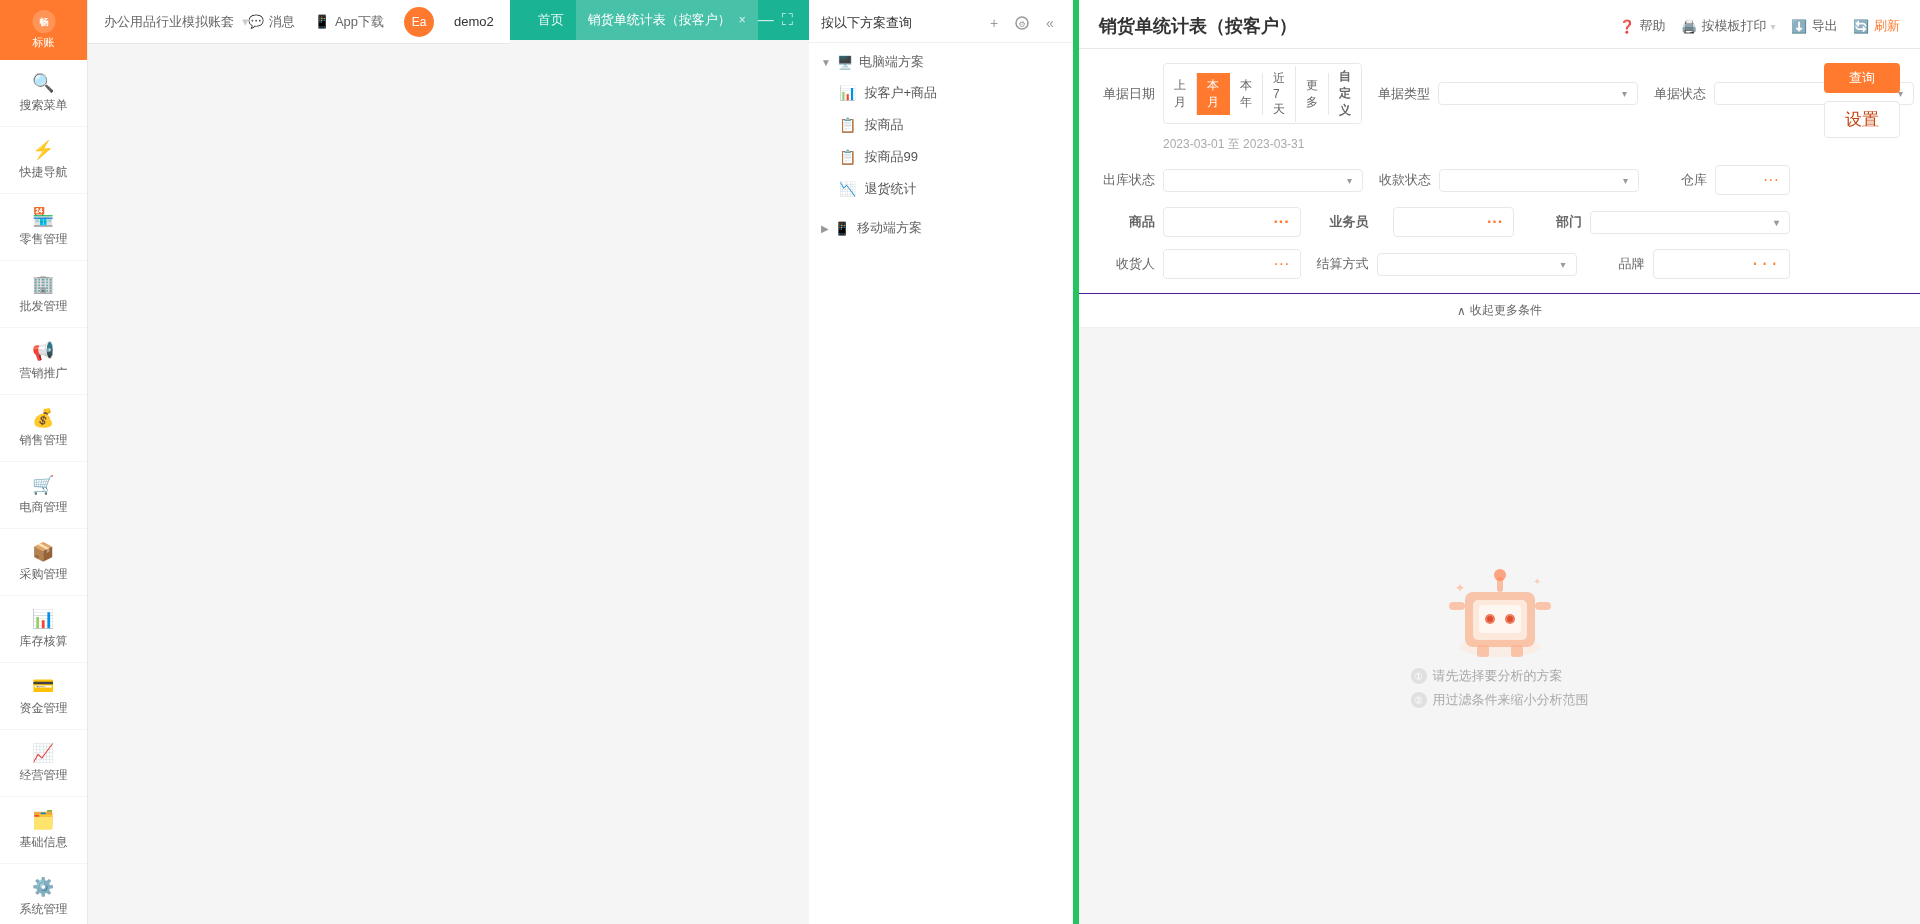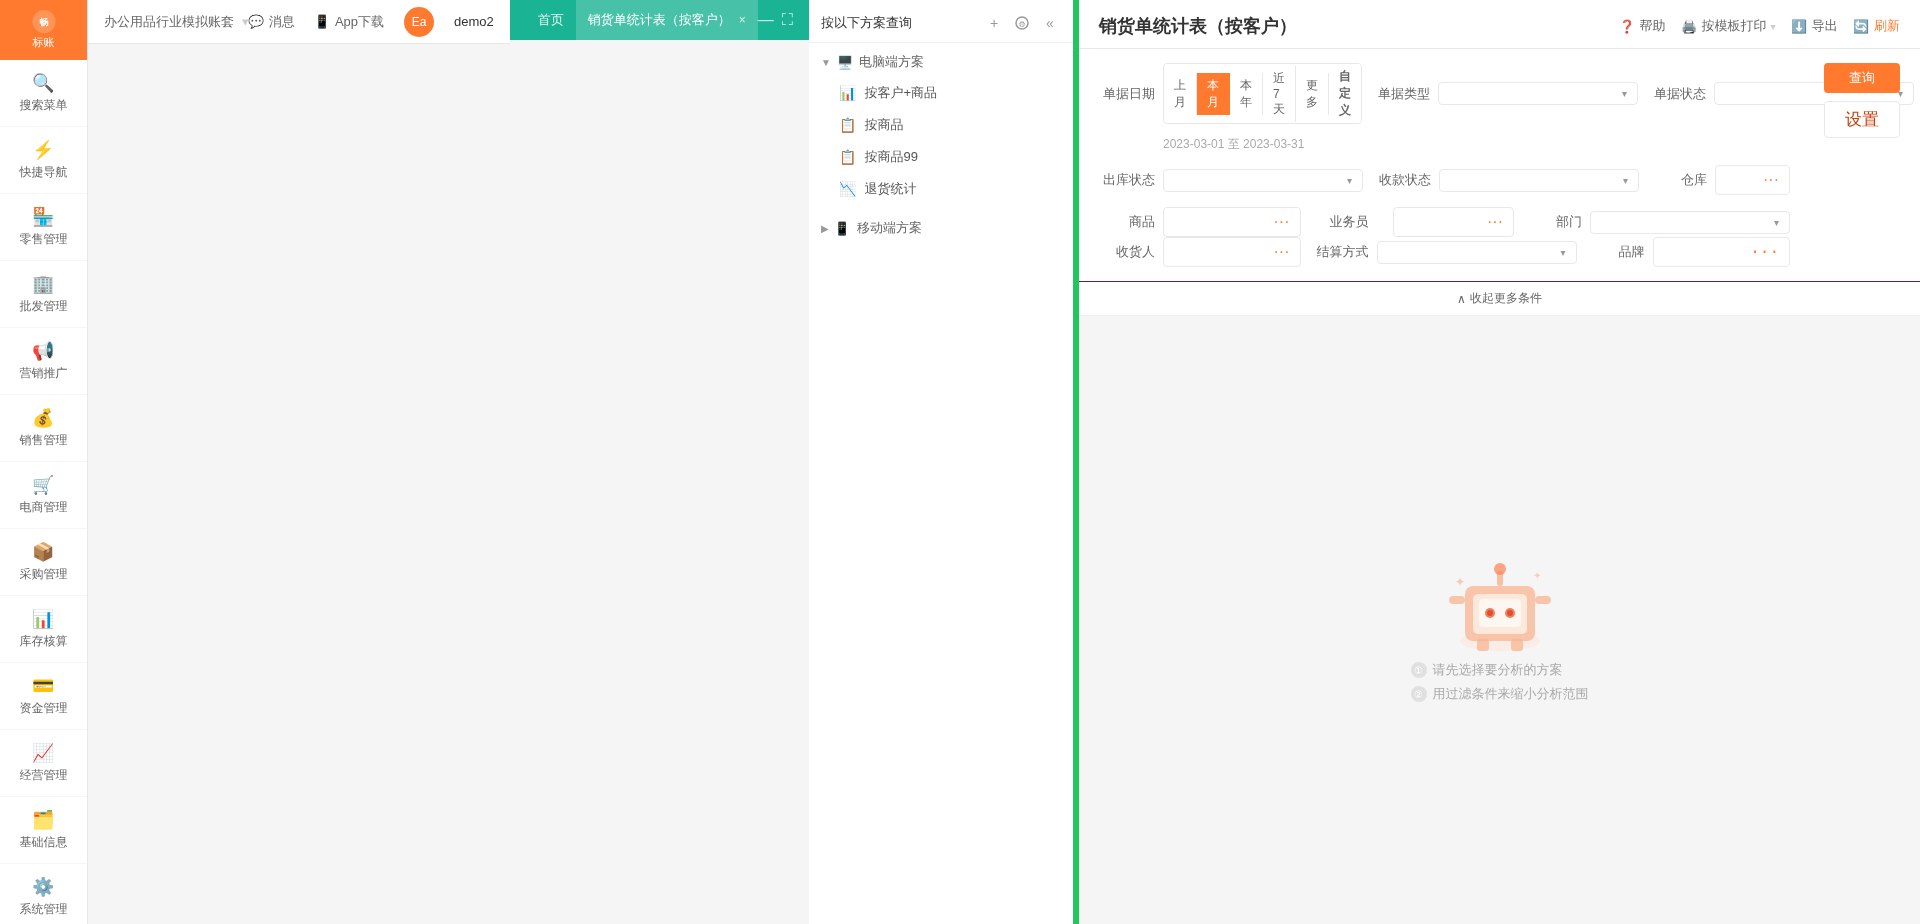--- a/index.html
+++ b/index.html
@@ -323,21 +323,21 @@
           </div>
           <div style="display:flex;align-items:center;gap:8px;">
             <span style="font-size:13px;color:#666;white-space:nowrap;min-width:56px;text-align:right;">仓库</span>
             <div style="flex:1;display:flex;align-items:center;border:1px solid #e8e8e8;border-radius:4px;padding:5px 10px;cursor:pointer;">
               <span style="flex:1;color:#ccc;font-size:13px;"></span>
               <span style="color:#ff7a2e;font-size:16px;">···</span>
             </div>
           </div>
         </div>
 
-        <div style="display:grid;grid-template-columns:1fr 1fr 1fr;gap:12px;">
+        <div style="display:grid;grid-template-columns:1fr 1fr 1fr;gap:12px;margin-bottom:12px;font-weight:bold;">
           <div style="display:flex;align-items:center;gap:8px;">
             <span style="font-size:13px;color:#666;white-space:nowrap;min-width:56px;text-align:right;">商品</span>
             <div style="flex:1;display:flex;align-items:center;border:1px solid #e8e8e8;border-radius:4px;padding:5px 10px;cursor:pointer;">
               <span style="flex:1;color:#ccc;font-size:13px;"></span>
               <span style="color:#ff7a2e;font-size:16px;">···</span>
             </div>
           </div>
           <div style="display:flex;align-items:center;gap:24px;">
             <span style="font-size:13px;color:#666;white-space:nowrap;min-width:56px;text-align:right;">业务员</span>
             <div style="flex:1;display:flex;align-items:center;border:1px solid #e8e8e8;border-radius:4px;padding:5px 10px;cursor:pointer;">

